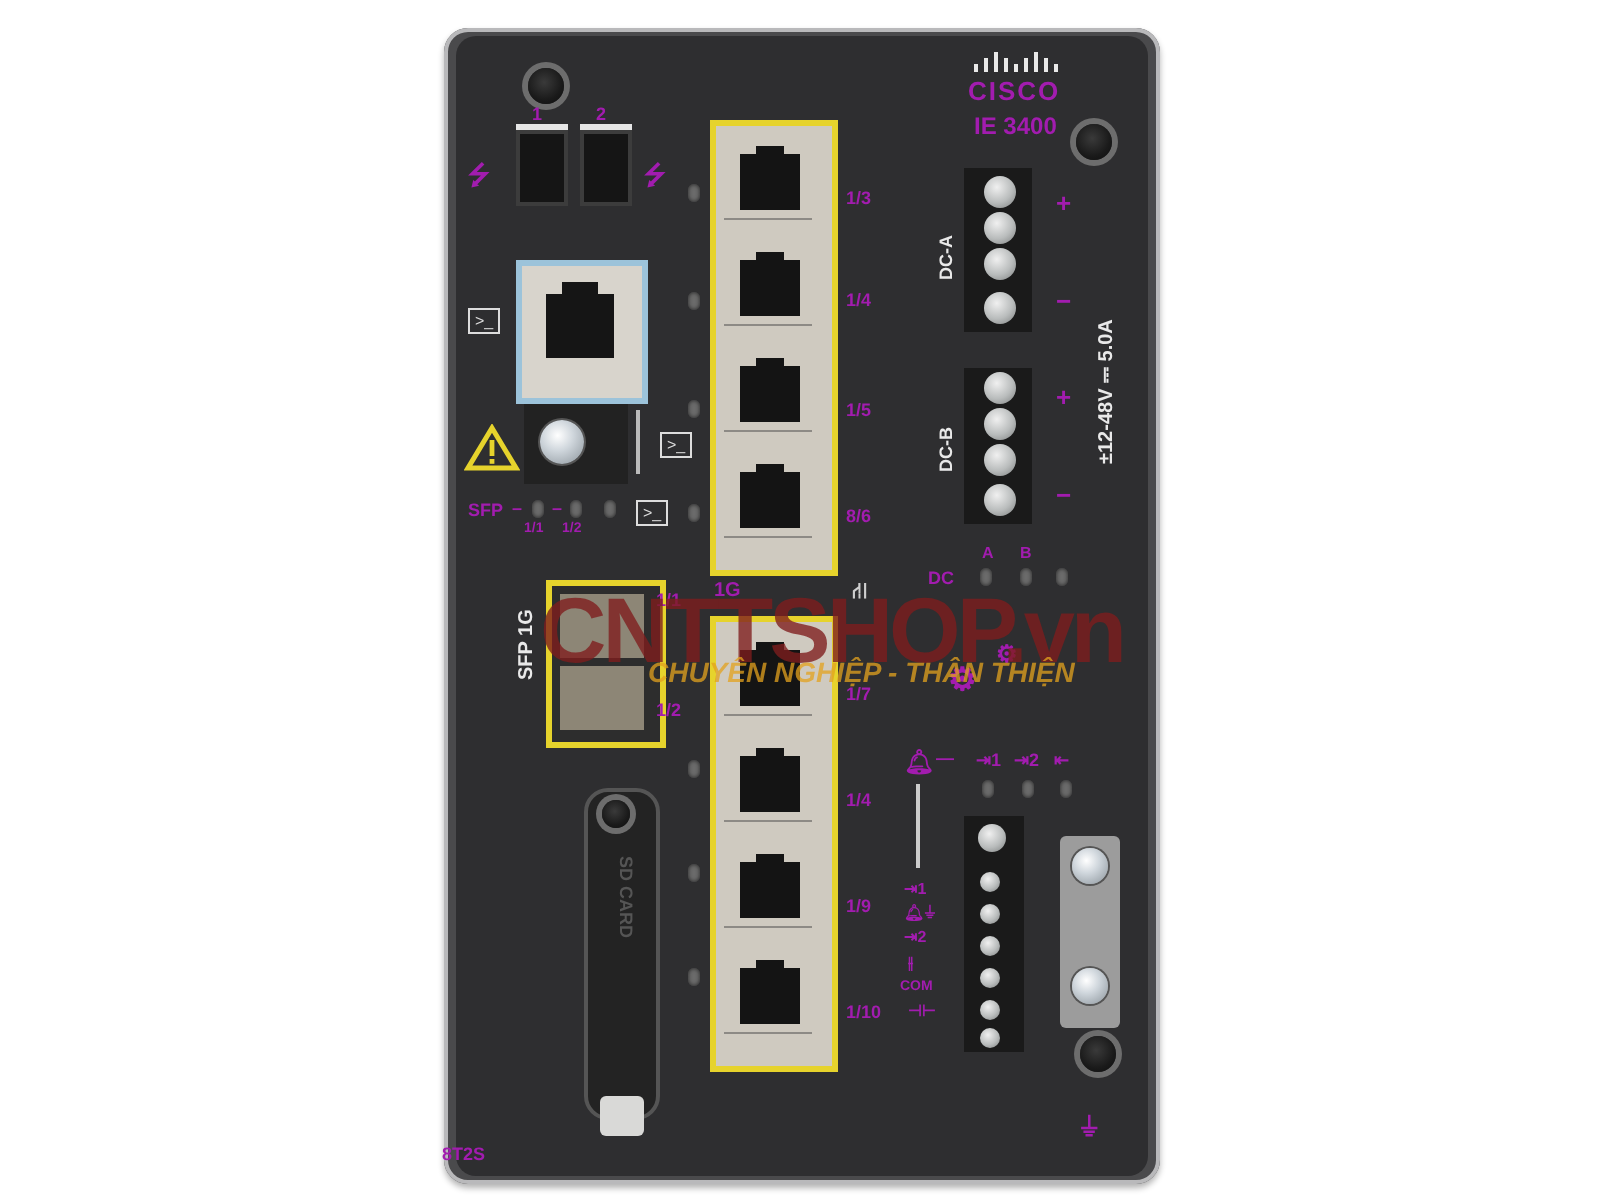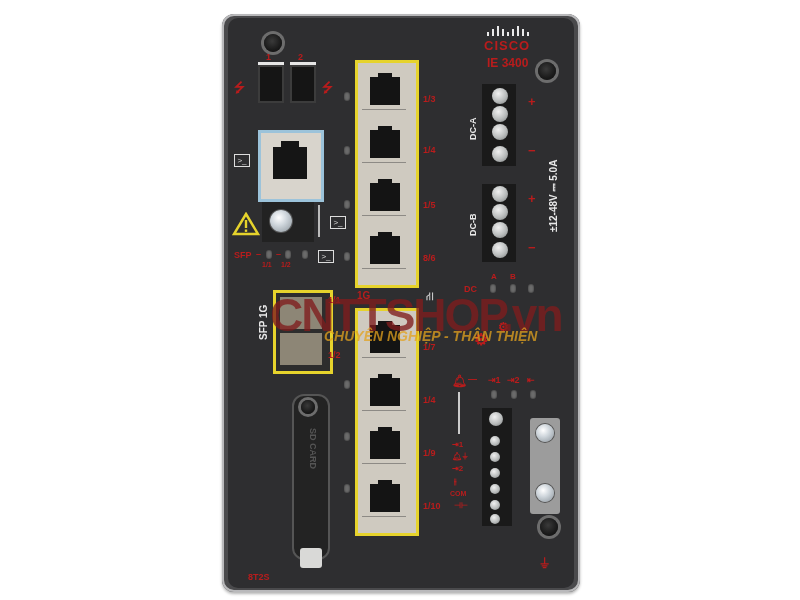--- a/index.html
+++ b/index.html
@@ -1,20 +1,20 @@
 <!DOCTYPE html>
 <html><head>
 <meta charset="utf-8">
 <style>
   html,body{margin:0;padding:0;background:#ffffff;}
   body{width:800px;height:600px;position:relative;overflow:hidden;font-family:"Liberation Sans",sans-serif;}
   .chassis{position:absolute;left:222px;top:14px;width:358px;height:578px;background:#4a4a4c;border-radius:12px;box-shadow:0 0 0 2px #b9b9bb inset,0 2px 3px rgba(0,0,0,.3);}
   .panel{position:absolute;left:228px;top:18px;width:346px;height:570px;background:#2e2e30;border-radius:10px;}
   .abs{position:absolute;}
-  .lbl{position:absolute;color:#b91c1c;font-weight:bold;font-size:9px;}
+  .lbl{position:absolute;color:#a21caf;font-weight:bold;font-size:9px;}
   .screw{position:absolute;border-radius:50%;background:radial-gradient(circle at 45% 40%,#3a3a3a 0,#1a1a1a 60%,#0d0d0d 100%);box-shadow:0 0 0 3px #6d6d6d;}
   .screw-silver{position:absolute;border-radius:50%;background:radial-gradient(circle at 40% 35%,#ffffff 0,#cfd6dc 40%,#8a939a 100%);box-shadow:0 0 0 1px #555;}
   .led{position:absolute;width:6px;height:9px;border-radius:3px;background:#6b6b6b;box-shadow:inset 0 0 2px #222;}
   .rj-block{position:absolute;left:355px;width:58px;border:3px solid #e6d32c;background:#cfcac0;}
   .rj{position:absolute;left:4px;width:44px;height:38px;background:#cfcac0;border-bottom:1px solid #8d8a85;}
   .rj .hole{position:absolute;left:8px;top:6px;width:30px;height:28px;background:#141414;}
   .rj .notch{position:absolute;left:16px;top:2px;width:14px;height:5px;background:#141414;}
   .usb{position:absolute;top:65px;width:22px;height:34px;background:#151515;border:2px solid #3c3c3c;}
   .usb .bar{position:absolute;left:-2px;top:-5px;width:26px;height:3px;background:#e6e6e6;}
   .eth-con{position:absolute;left:258px;top:130px;width:60px;height:66px;border:3px solid #9cc3da;background:#d8d4cc;}
@@ -213,16 +213,16 @@
 <div class="screw-silver" style="left:536px;top:424px;width:18px;height:18px;"></div>
 <div class="screw-silver" style="left:536px;top:484px;width:18px;height:18px;"></div>
 
 <div class="lbl" style="left:540px;top:556px;font-size:13px;">⏚</div>
 
 <div class="abs" style="left:292px;top:394px;width:34px;height:162px;background:#232323;border:2px solid #555;border-radius:12px;"></div>
 <div class="screw" style="left:301px;top:400px;width:14px;height:14px;"></div>
 <div class="vtext" style="left:302px;top:500px;font-size:9px;color:#555;transform:rotate(90deg);transform-origin:left top;left:318px;top:428px;">SD CARD</div>
 <div class="abs" style="left:300px;top:548px;width:22px;height:20px;background:#d9d9d7;border-radius:3px;"></div>
 
-<div class="lbl" style="left:248px;top:572px;font-size:9px;text-align:center;">8T2S</div>
+<div class="lbl" style="left:221px;top:572px;font-size:9px;text-align:center;">8T2S</div>
 
 <div class="wm-green" style="left:270px;top:288px;">CNTTSHOP.vn</div>
 <div class="wm-orange" style="left:288px;top:328px;margin-left:36px;">CHUYÊN NGHIỆP - THÂN THIỆN</div>
 
 </body></html>

